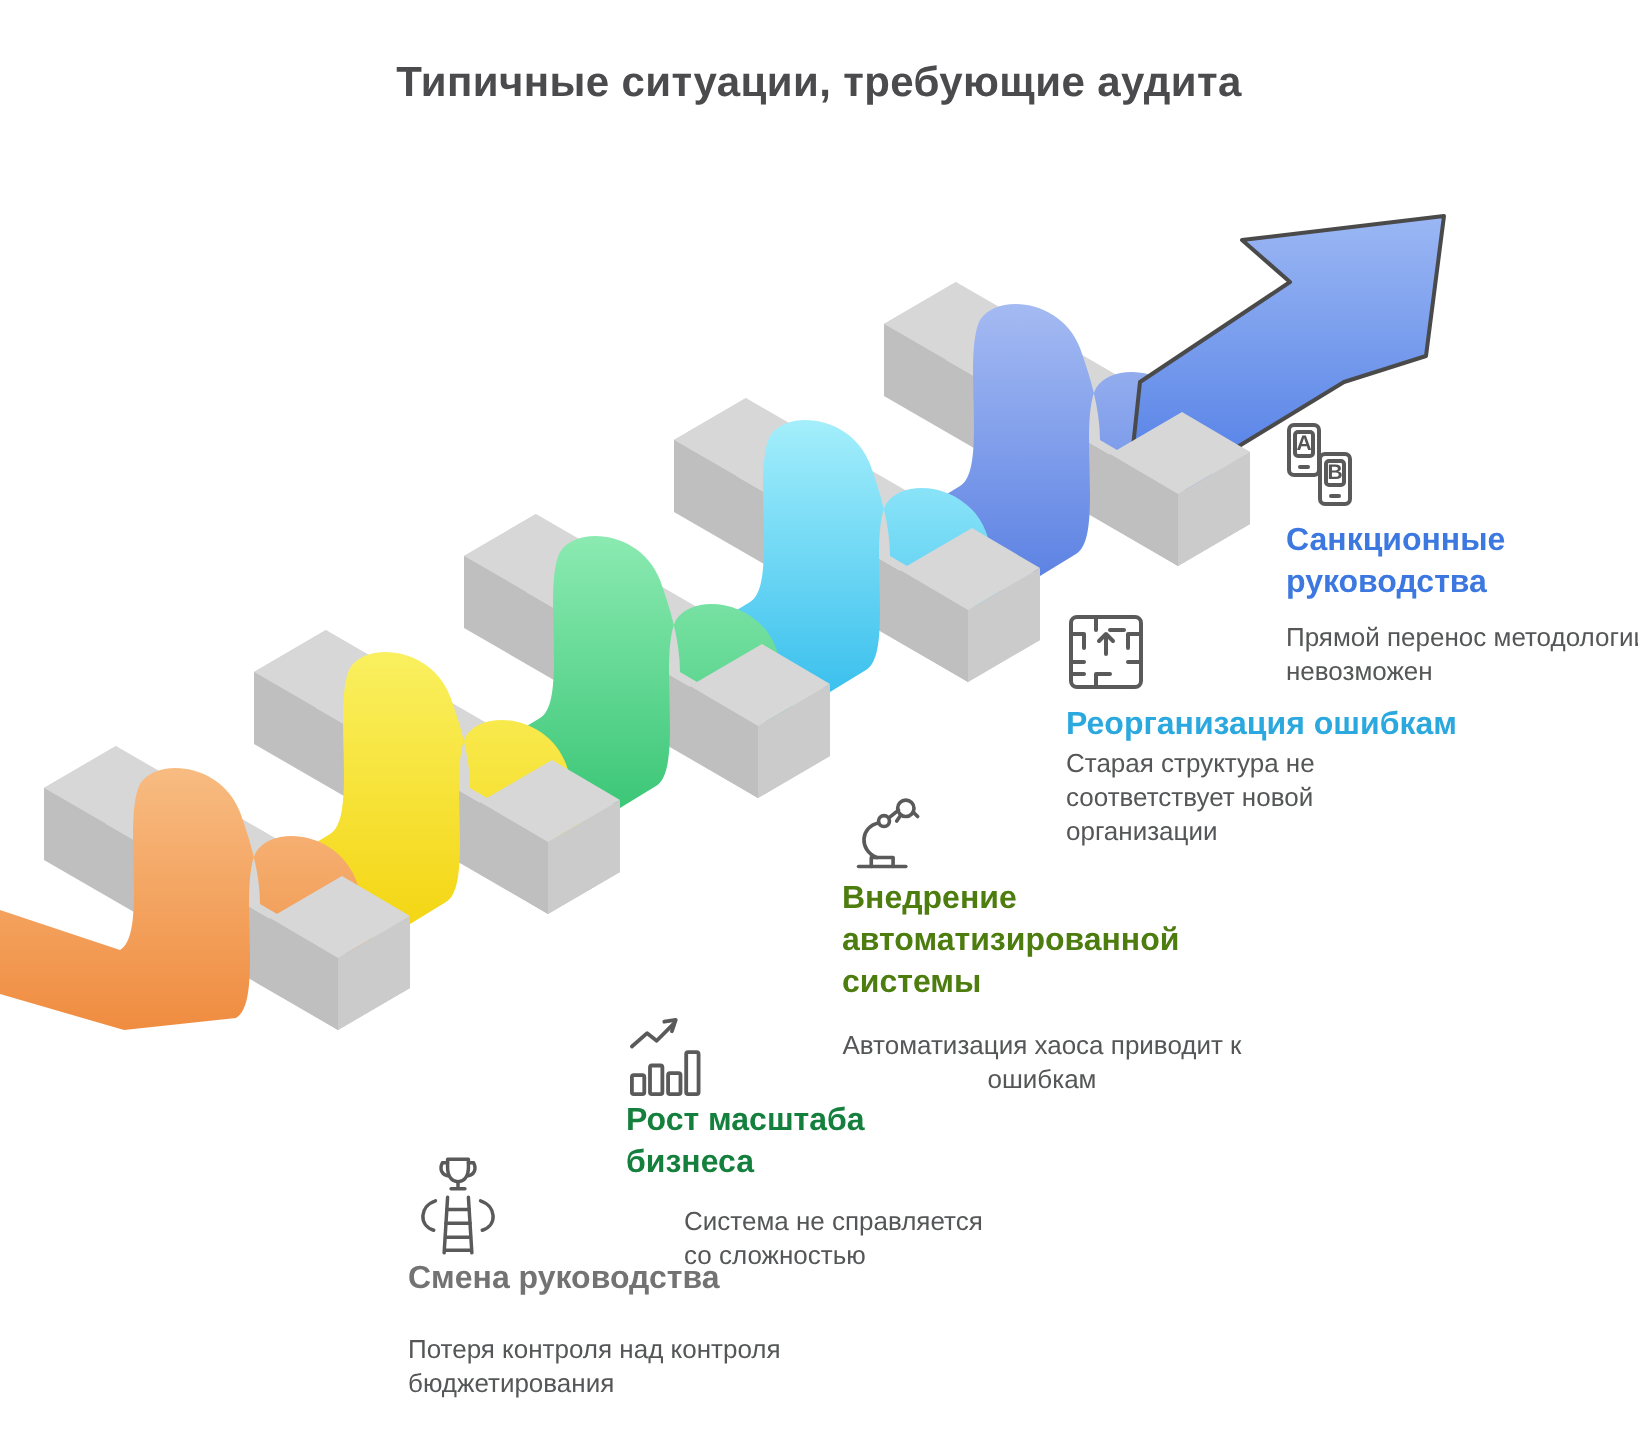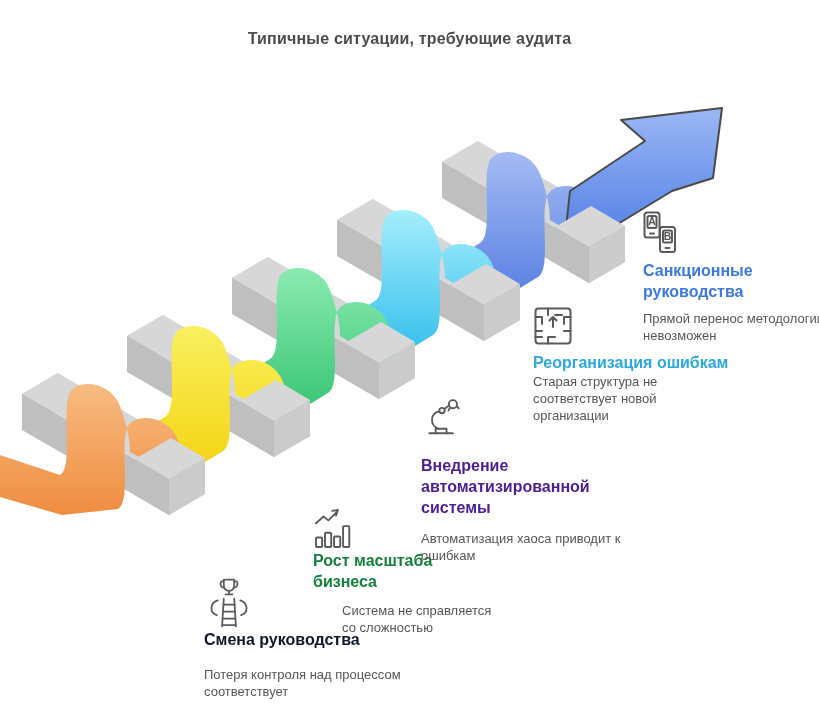--- a/index.html
+++ b/index.html
@@ -1,19 +1,19 @@
 <!DOCTYPE html>
 <html><head>
 <meta charset="utf-8">
 <style>
   html,body{margin:0;padding:0;background:#fff;}
   .page{position:relative;width:819px;height:727px;background:#ffffff;overflow:hidden;
         font-family:"Liberation Sans","DejaVu Sans",sans-serif;}
   .title{position:absolute;top:30px;left:0;width:100%;text-align:center;
-         font-size:16px;font-weight:bold;color:#4b4b4d;letter-spacing:.2px;}
+         font-size:21px;font-weight:bold;color:#4b4b4d;letter-spacing:.2px;}
   svg.art{position:absolute;left:0;top:0;}
   .ol polygon,.ol path{stroke:#4a4a4a;stroke-width:2;stroke-linejoin:round;}
   .topf{fill:#d7d7d7;}
   .sidef{fill:#bfbfbf;}
   .capf{fill:#cbcbcb;}
   .item{position:absolute;}
   .item .ih{font-size:16px;font-weight:bold;line-height:21px;margin:0;}
   .item .id{font-size:13px;color:#555657;line-height:17px;margin:0;}
   .icn{display:block;}
   .icn path,.icn rect,.icn circle{fill:none;stroke:#5a5a5a;stroke-width:2;
@@ -103,22 +103,22 @@
     <svg class="icn" width="50" height="52" viewBox="0 0 56 60">
       <path d="M22,3 h12 v5 c0,5 -2.5,8 -6,8 s-6,-3 -6,-8 z"></path>
       <path d="M22,5 h-3 c-2,4 0,7 3,7.5"></path>
       <path d="M34,5 h3 c2,4 0,7 -3,7.5"></path>
       <path d="M28,16 v4 M24,20 h8"></path>
       <path d="M22,25 L20,57 M34,25 L36,57"></path>
       <path d="M21.5,32 h13 M21,40 h14 M20.7,48 h14.6 M20.3,55.5 h15.4"></path>
       <path d="M15,27 c-9,3 -10,14 -1,17"></path>
       <path d="M41,27 c9,3 10,14 1,17"></path>
     </svg>
-    <h3 class="ih" style="margin-top: 0px; color: #0f172a;">Смена руководства</h3>
-    <p class="id" style="margin-top:16px;max-width:215px;">Потеря контроля над процессом соответствует</p>
+    <h3 class="ih" style="margin-top: 0px; color: #737373;">Смена руководства</h3>
+    <p class="id" style="margin-top:16px;max-width:215px;">Потеря контроля над контроля бюджетирования</p>
   </div>
 
   <div class="item" style="left:313px;top:508px;width:185px;">
     <svg class="icn" width="44" height="40" viewBox="0 0 44 42">
       <path d="M2,16 L10,9 L15,13 L24,4"></path>
       <path d="M19,3 L25,2 L23,8"></path>
       <rect x="2" y="31" width="6.5" height="10" rx="1"></rect>
       <rect x="11.5" y="26" width="6.5" height="15" rx="1"></rect>
       <rect x="21" y="30" width="6.5" height="11" rx="1"></rect>
       <rect x="30.5" y="19" width="6.5" height="22" rx="1"></rect>
@@ -130,22 +130,22 @@
   <div class="item" style="left:421px;top:396px;width:205px;">
     <svg class="icn" width="42" height="40" viewBox="0 0 42 44">
       <path d="M7,41 H33"></path>
       <path d="M14,41 v-5 h12 v5"></path>
       <path d="M17,36 C7,32 8,19 18,17"></path>
       <circle cx="21" cy="16" r="3"></circle>
       <path d="M24,14 L29,10"></path>
       <circle cx="33" cy="9" r="4.5"></circle>
       <path d="M30,13 l-2,3 M37,11 l2.5,2.5"></path>
     </svg>
-    <h3 class="ih" style="margin-top: 19px; max-width: 180px; color: #4c1d95;">Внедрение автоматизированной системы</h3>
-    <p class="id" style="margin-top:12px;max-width:200px;">Автоматизация хаоса приводит к ошибкам</p>
+    <h3 class="ih" style="margin-top: 3px; max-width: 180px; color: #4d7c0f;">Внедрение автоматизированной системы</h3>
+    <p class="id" style="margin-top:12px;max-width:200px;text-align:center;">Автоматизация хаоса приводит к ошибкам</p>
   </div>
 
   <div class="item" style="left:533px;top:306px;width:225px;">
     <svg class="icn" width="40" height="40" viewBox="0 0 40 40">
       <rect x="2.5" y="2.5" width="35" height="35" rx="3"></rect>
       <path d="M2.5,11 H9 M9,11 V18 M2.5,25 H9 M15,37.5 V31 M15,31 H22 M37.5,11 H31
                M31,11 V18 M37.5,25 H31 M15,2.5 V9 M22,9 H29 M9,31 H2.5"></path>
       <path d="M20,21 V11 M16.5,14.5 L20,11 L23.5,14.5"></path>
     </svg>
     <h3 class="ih" style="margin-top: 6px; color: rgb(43, 169, 222);">Реорганизация ошибкам</h3>

